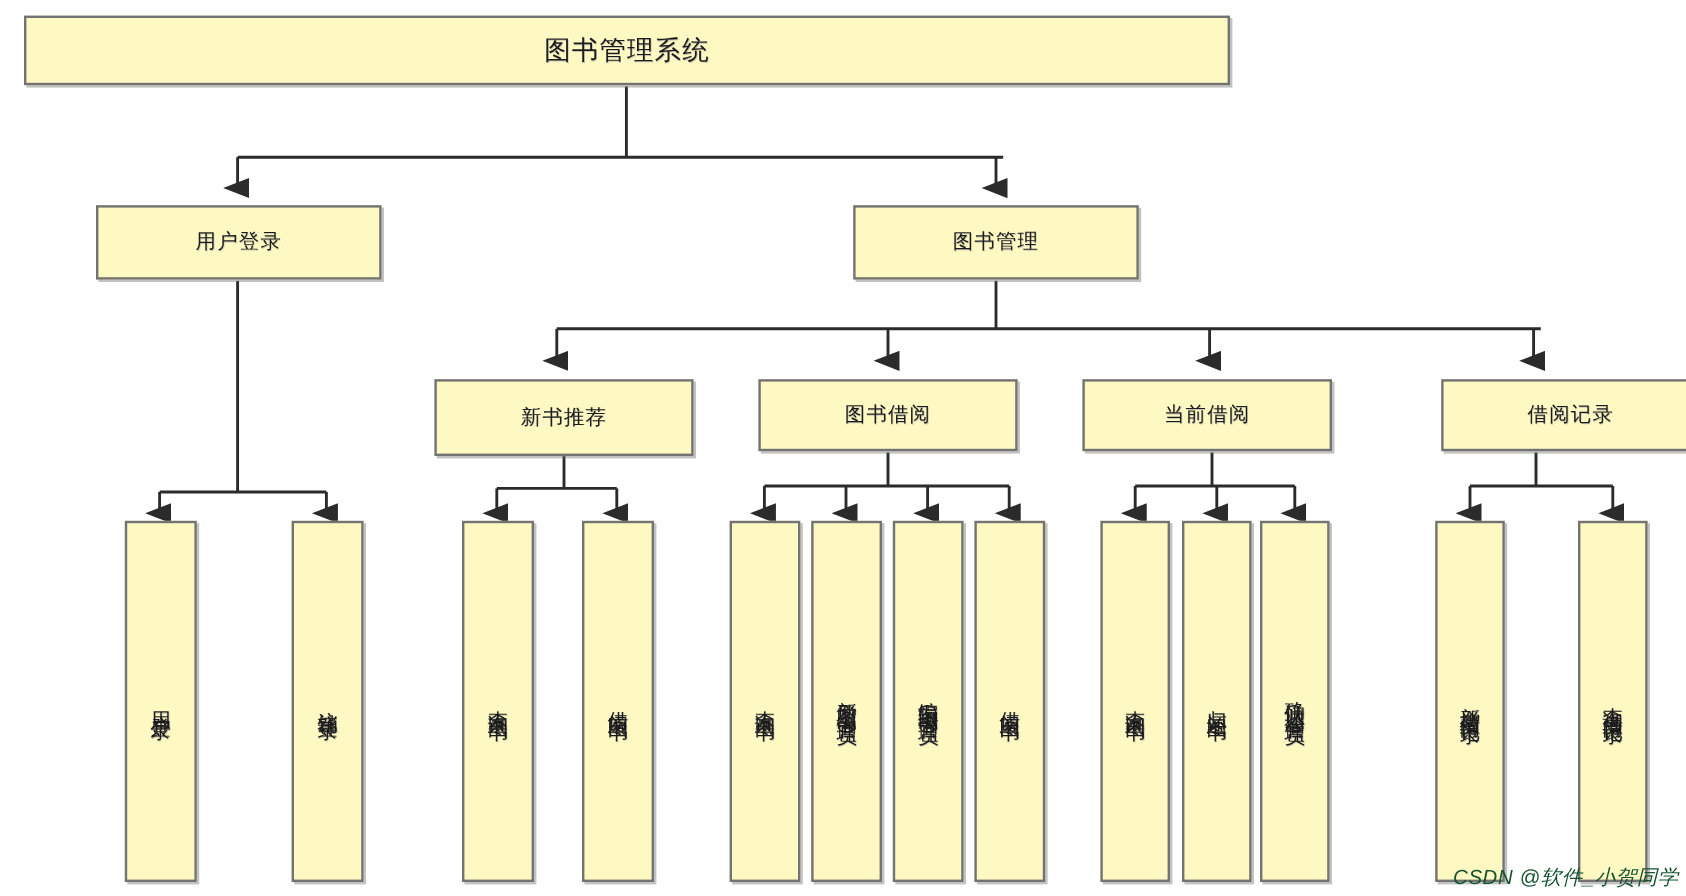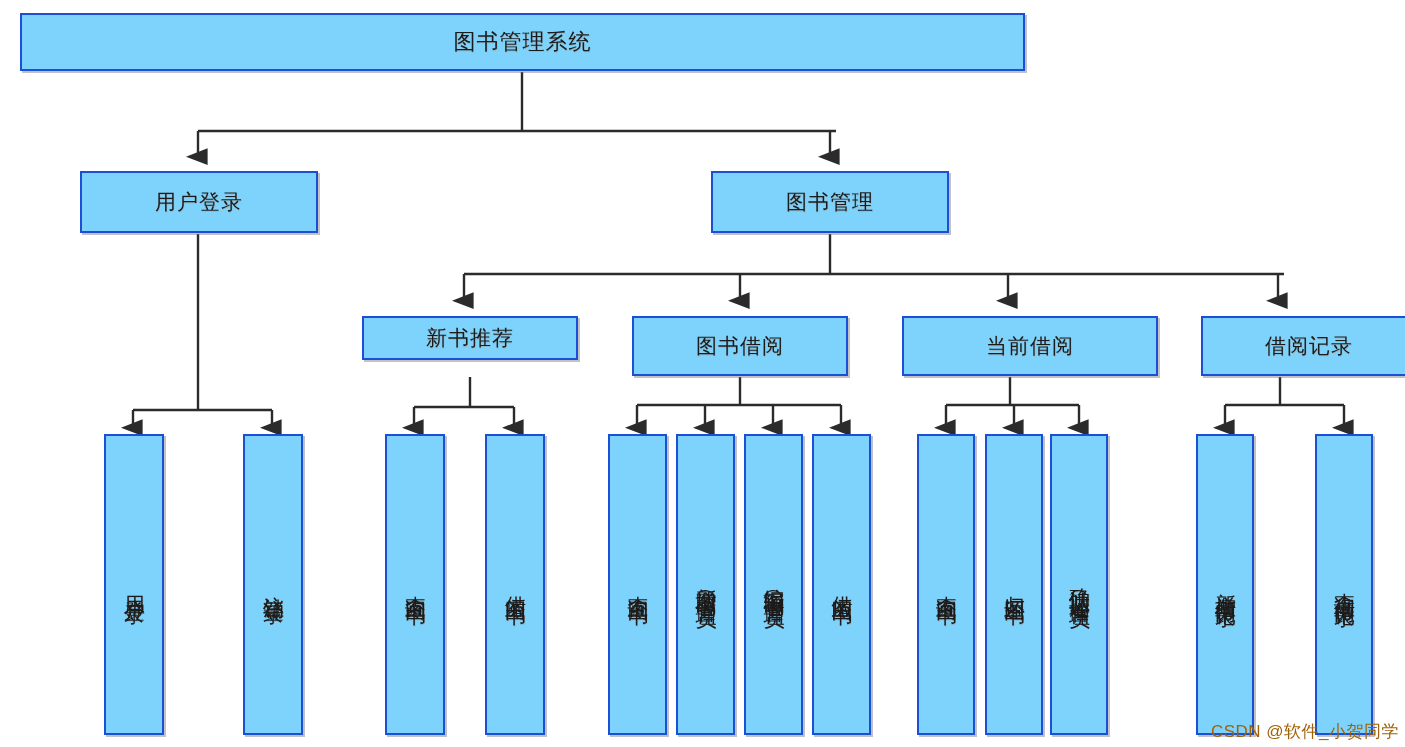--- a/index.html
+++ b/index.html
@@ -16,53 +16,53 @@
   }
   svg.edges{
     position:absolute;
     left:0; top:0;
     width:1405px; height:747px;
     pointer-events:none;
   }
   .node{
     position:absolute;
     box-sizing:border-box;
-    background:#7dd3fc;
-    border:2px solid #1d4ed8;
+    background:#fef9c3;
+    border:2px solid #737373;
     display:flex;
     align-items:center;
     justify-content:center;
     box-shadow:2px 2px 0 rgba(120,120,120,0.45);
-    font-family:Liberation Serif, serif;
   }
   .node .label{
-    font-size:21px;
+    font-size:17px;
     line-height:1.18;
     color:#1b1b1b;
     letter-spacing:1px;
     white-space:nowrap;
     text-shadow:0.6px 0.6px 0 rgba(160,160,160,0.55);
   }
   .node.vert .label{
     writing-mode:vertical-rl;
     text-orientation:upright;
     white-space:normal;
     letter-spacing:3px;
     line-height:1;
     max-height:100%;
   }
   .node.root .label{font-size:22px;}
   .watermark{
     position:absolute;
     right:6px;
     bottom:4px;
     font-size:17px;
-    color:#a16207;
+    color:#14532d;
     letter-spacing:0.5px;
     white-space:nowrap;
+    font-style:italic;
   }
 </style>
 </head>
 <body>
 
 <div id="canvas">
 
   <svg class="edges" viewBox="0 0 1405 747">
     <defs>
       <marker id="arrow" markerWidth="10" markerHeight="10" refX="3.2" refY="4" orient="auto" markerUnits="strokeWidth">
@@ -117,27 +117,27 @@
     <span class="label">图书管理系统</span>
   </div>
 
   <div class="node" style="left:80px;top:171px;width:238px;height:62px;">
     <span class="label">用户登录</span>
   </div>
   <div class="node" style="left:711px;top:171px;width:238px;height:62px;align-items:center;">
     <span class="label">图书管理</span>
   </div>
 
-  <div class="node" style="left:362px;top:316px;width:216px;height:44px;">
+  <div class="node" style="left:362px;top:316px;width:216px;height:64px;">
     <span class="label">新书推荐</span>
   </div>
   <div class="node" style="left:632px;top:316px;width:216px;height:60px;text-align:center;">
     <span class="label">图书借阅</span>
   </div>
-  <div class="node" style="left:902px;top:316px;width:256px;height:60px;">
+  <div class="node" style="left:902px;top:316px;width:208px;height:60px;">
     <span class="label">当前借阅</span>
   </div>
   <div class="node" style="left:1201px;top:316px;width:216px;height:60px;text-align:center;">
     <span class="label">借阅记录</span>
   </div>
 
   <div class="node vert" style="left:104px;top:434px;width:60px;height:301px;">
     <span class="label">用户登录</span>
   </div>
   <div class="node vert" style="left:243px;top:434px;width:60px;height:301px;">

